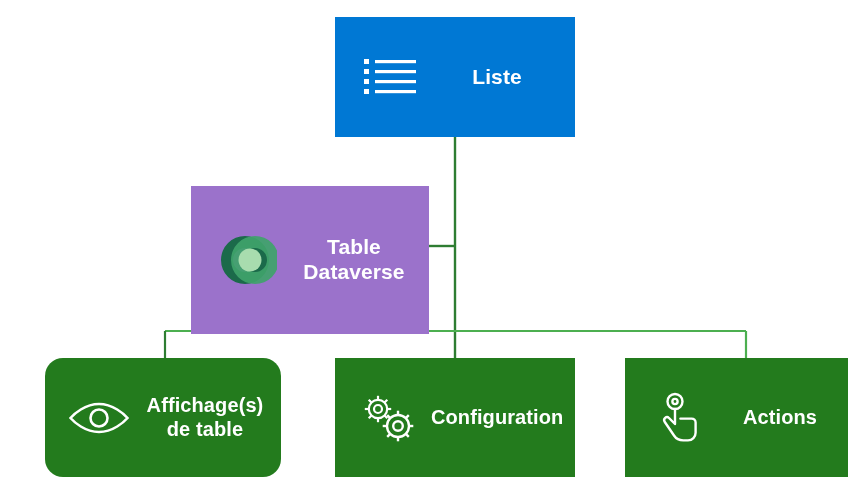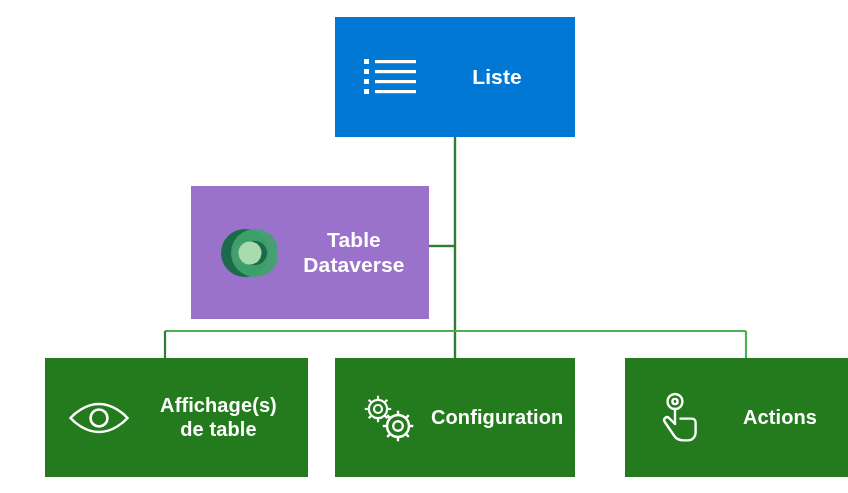--- a/index.html
+++ b/index.html
@@ -67,40 +67,40 @@
     font-size: 21px;
     font-weight: bold;
     padding-right: 14px;
   }
 
   
   #node-dataverse {
     left: 163px;
     top: 186px;
     width: 238px;
-    height: 133px;
+    height: 148px;
     background: #9B72CB;
   }
   #node-dataverse .icon-wrap {
     width: 86px;
     margin-left: 14px;
   }
   #node-dataverse .node-label {
     font-size: 21px;
     font-weight: bold;
     padding-right: 12px;
   }
 
   
   .node-green {
     top: 358px;
     height: 119px;
     background: #237B1D;
   }
-  #node-affichages { left: 17px;  width: 263px; }
+  #node-affichages { left: 17px;  width: 236px; border-radius: 18px; }
   #node-config     { left: 307px; width: 240px; }
   #node-actions    { left: 597px; width: 226px; }
 
   .node-green .icon-wrap {
     width: 84px;
     margin-left: 12px;
   }
   .node-green .node-label {
     font-size: 20px;
     font-weight: bold;

